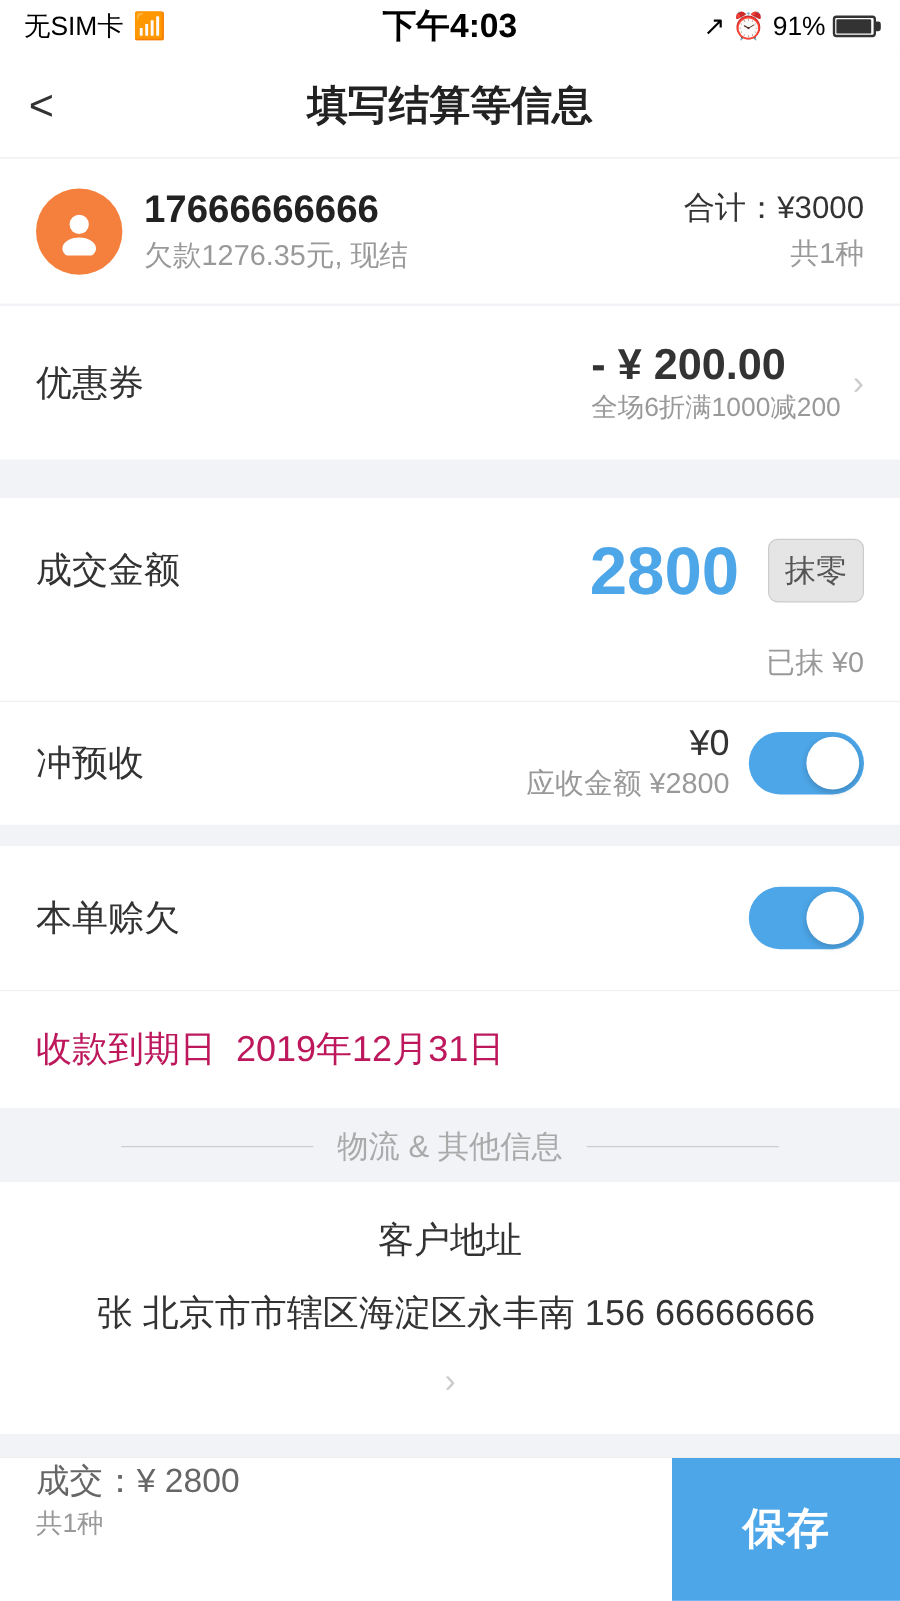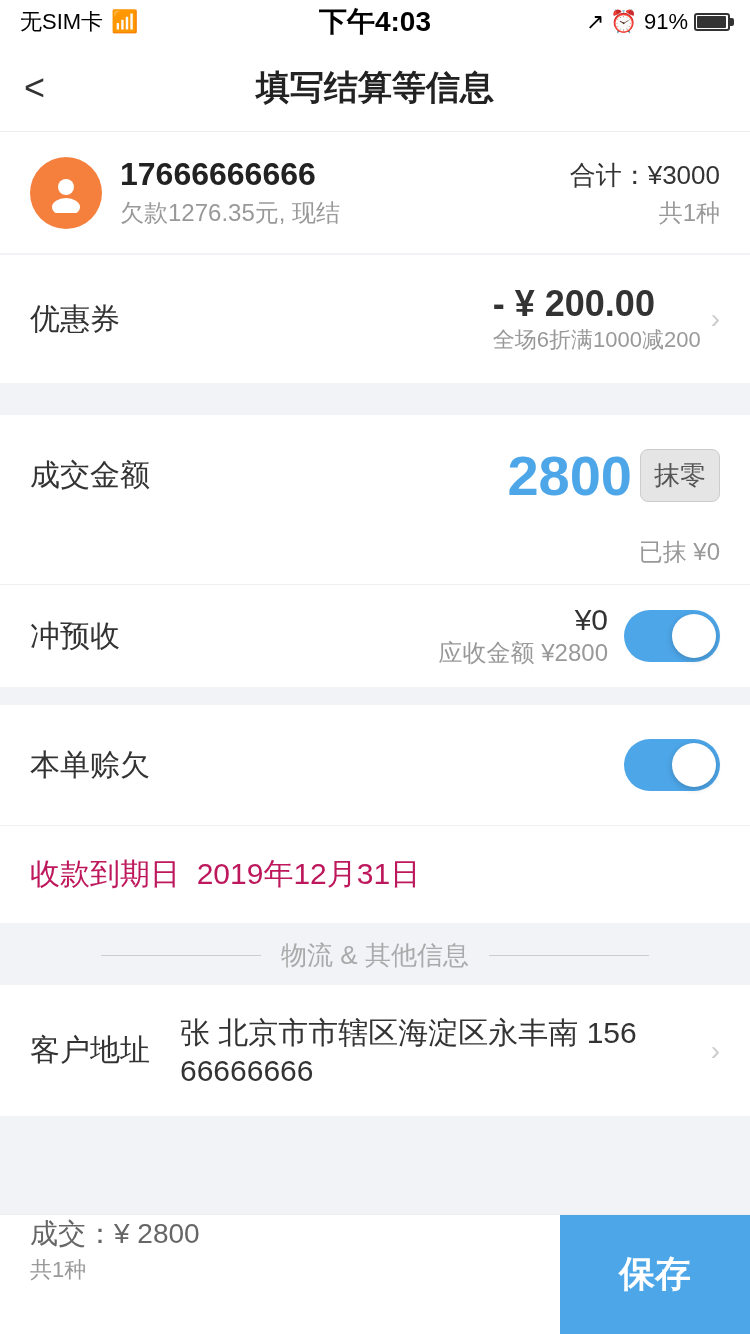--- a/index.html
+++ b/index.html
@@ -102,21 +102,21 @@
     .content {
       width: 100%;
       padding-bottom: 130px;
     }
 
     
     .customer-card {
       background: #fff;
       padding: 24px 30px;
       display: flex;
-      align-items: flex-end;
+      align-items: flex-start;
       justify-content: space-between;
       margin-bottom: 2px;
       gap: 31px;
     }
     .customer-left {
       display: flex;
       align-items: center;
       gap: 18px;
     }
     .avatar {
@@ -200,21 +200,21 @@
       align-items: center;
       justify-content: space-between;
     }
     .deal-label {
       font-size: 30px;
       color: #333;
     }
     .deal-right {
       display: flex;
       align-items: center;
-      gap: 8px;
+      gap: 24px;
       justify-content: space-between;
     }
     .deal-amount-value {
       font-size: 56px;
       font-weight: 700;
       color: #4da6e8;
     }
     .round-btn {
       border: 1.5px solid #ccc;
       border-radius: 8px;
@@ -333,20 +333,21 @@
     }
 
     
     .address-row {
       background: #fff;
       padding: 28px 30px;
       display: flex;
       align-items: center;
       justify-content: space-between;
       gap: 20px;
+      flex-direction: column;
     }
     .address-label {
       font-size: 30px;
       color: #333;
       white-space: nowrap;
     }
     .address-value {
       font-size: 30px;
       color: #333;
       flex: 1;

